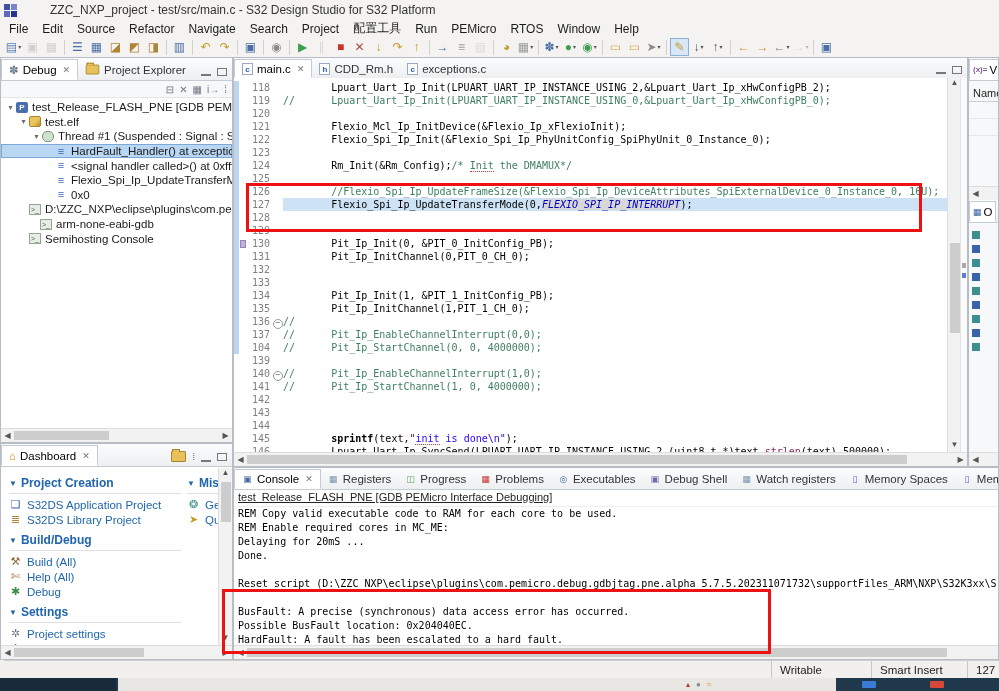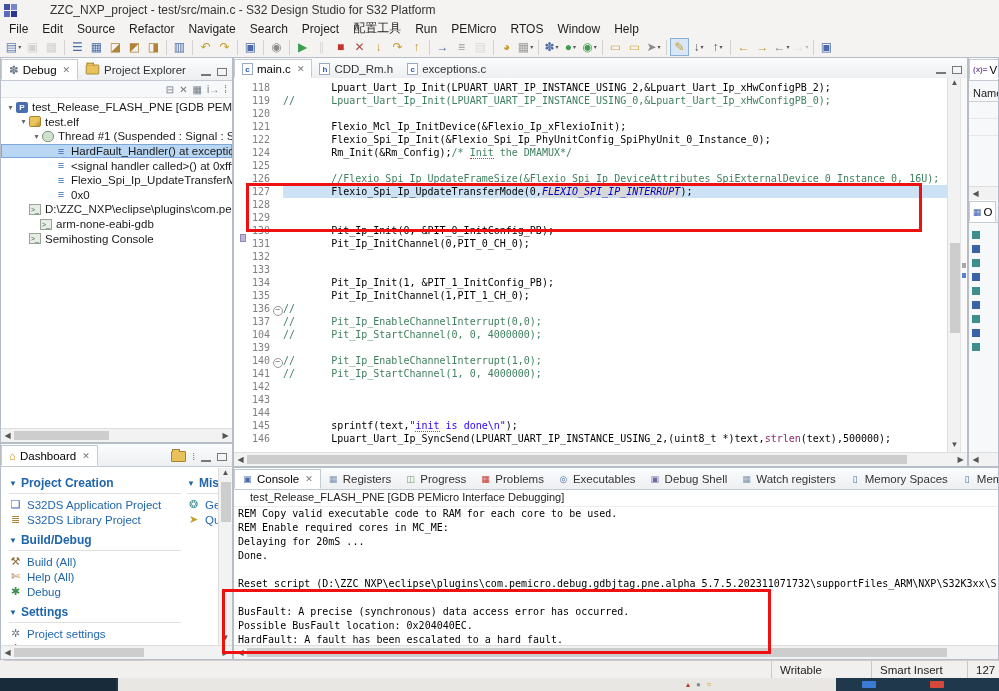--- a/index.html
+++ b/index.html
@@ -46,43 +46,43 @@
   
   .hscroll{position:absolute;height:14px;background:#f2f2f2;border-top:1px solid #ddd;display:flex;align-items:center;box-sizing:border-box;}
   .harrow{width:13px;flex:none;text-align:center;font-size:8px;color:#555;}
   .hthumb{height:9px;background:#cdcdcd;}
   .vscroll{position:absolute;width:14px;background:#f2f2f2;border-left:1px solid #ddd;box-sizing:border-box;}
   .varrow{height:12px;text-align:center;font-size:8px;color:#555;}
   .vthumb{position:absolute;left:2px;width:10px;background:#cdcdcd;}
   
   .etab .fico{width:11px;height:12px;background:#fff;border:1px solid #9aaac2;color:#2a5db0;font-size:8px;text-align:center;line-height:11px;font-weight:bold;box-sizing:border-box;}
   .code{position:absolute;left:0;top:20px;right:20px;bottom:14px;overflow:hidden;font-family:"DejaVu Sans Mono",monospace;font-size:10px;background:#fff;}
-  .crow{display:flex;height:13px;line-height:13px;white-space:pre;align-items:center;}
+  .crow{display:flex;height:13px;line-height:13px;white-space:pre;}
   .rstrip{width:5px;flex:none;}
   .crow.rng .rstrip{background:#bcd6ee;}
   .cmark{width:7px;flex:none;position:relative;}
   .crow.marker .cmark:after{content:"";position:absolute;left:1px;top:3px;width:4px;height:6px;background:#c0b4da;border:1px solid #9486b4;}
   .cnum{width:24px;flex:none;text-align:right;color:#7f7f7f;padding-right:3px;}
   .cfold{width:10px;flex:none;text-align:center;}
   .cfold b{display:inline-block;width:8px;height:8px;border:1px solid #999;border-radius:50%;line-height:6px;font-size:8px;color:#666;background:#fff;font-weight:normal;}
   .ctext{flex:1;color:#000;}
   .crow.cur .ctext{background:#cde2f4;}
   .cm{color:#3f7f5f;}
   .cmu{color:#3f7f5f;border-bottom:1px dotted #d33;}
   .str{color:#2a00ff;}
   .stru{color:#2a00ff;border-bottom:1px dotted #d33;}
   .mac{color:#0000c0;font-style:italic;background:#d8d8d8;}
-  .b{font-weight:normal;margin-top:40px;}
+  .b{font-weight:bold;margin-top:40px;}
   .fn{color:#8a2a6a;}
   .annot{position:absolute;right:0;top:20px;bottom:14px;width:6px;background:#fafafa;border-left:1px solid #e2e2e2;}
   .amark{position:absolute;left:1px;width:4px;height:5px;}
   
   .ctabs{height:21px;background:linear-gradient(#fbfcfd,#edeff1);display:flex;align-items:flex-end;border-bottom:1px solid #c5cbd3;font-size:11.5px;}
   .cico{width:11px;height:11px;font-size:9px;line-height:11px;text-align:center;flex:none;}
-  .ctitle{height:15px;font-size:11px;color:#222;padding:1px 0 0 16px;border-bottom:1px solid #eee;white-space:nowrap;}
+  .ctitle{height:15px;font-size:11px;color:#222;padding:1px 0 0 4px;border-bottom:1px solid #eee;white-space:nowrap;text-decoration:underline;}
   .clog{position:absolute;left:4px;top:39px;right:2px;bottom:14px;font-family:"DejaVu Sans Mono",monospace;font-size:10px;line-height:14px;white-space:pre;color:#000;overflow:hidden;}
   
   .dash-col{position:absolute;top:26px;font-size:11.5px;}
   .dsec-title{color:#2166ac;font-weight:bold;font-size:12px;display:flex;align-items:center;gap:4px;margin:6px 0 3px 0;white-space:nowrap;}
   .dsec-title .arr{font-size:8px;color:#2166ac;}
   .dsec-rule{height:1px;background:#e0e0e0;margin:1px 0 3px 0;}
   .ditem{display:flex;align-items:center;gap:5px;height:15px;color:#2166ac;white-space:nowrap;}
   .dico{width:13px;flex:none;text-align:center;font-size:11px;}
   .fold-ico{width:13px;height:9px;background:#e8c15a;border:1px solid #a5852f;border-radius:1px;position:relative;flex:none;}
   .fold-ico:before{content:"";position:absolute;top:-3px;left:0;width:6px;height:2px;background:#e8c15a;border:1px solid #a5852f;border-bottom:none;}
@@ -470,20 +470,21 @@
             <span class="mini min"></span>
             <span class="mini"></span>
           </span>
         </div>
       <div class="code" id="code" style="padding-top: 3px;">
           <div class="crow rng"><span class="rstrip"></span><span class="cmark"></span><span class="cnum">118</span><span class="cfold"></span><span class="ctext"><span>        Lpuart_Uart_Ip_Init(LPUART_UART_IP_INSTANCE_USING_2,&amp;Lpuart_Uart_Ip_xHwConfigPB_2);</span></span></div>
           <div class="crow rng"><span class="rstrip"></span><span class="cmark"></span><span class="cnum">119</span><span class="cfold"></span><span class="ctext"><span class="cm">//      Lpuart_Uart_Ip_Init(LPUART_UART_IP_INSTANCE_USING_0,&amp;Lpuart_Uart_Ip_xHwConfigPB_0);</span></span></div>
           <div class="crow rng"><span class="rstrip"></span><span class="cmark"></span><span class="cnum">120</span><span class="cfold"></span><span class="ctext"></span></div>
           <div class="crow rng"><span class="rstrip"></span><span class="cmark"></span><span class="cnum">121</span><span class="cfold"></span><span class="ctext"><span>        Flexio_Mcl_Ip_InitDevice(&amp;Flexio_Ip_xFlexioInit);</span></span></div>
           <div class="crow rng"><span class="rstrip"></span><span class="cmark"></span><span class="cnum">122</span><span class="cfold"></span><span class="ctext"><span>        Flexio_Spi_Ip_Init(&amp;Flexio_Spi_Ip_PhyUnitConfig_SpiPhyUnit_0_Instance_0);</span></span></div>
+          <div class="crow rng"><span class="rstrip"></span><span class="cmark"></span><span class="cnum">123</span><span class="cfold"></span><span class="ctext"></span></div>
           <div class="crow rng"><span class="rstrip"></span><span class="cmark"></span><span class="cnum">124</span><span class="cfold"></span><span class="ctext"><span>        Rm_Init(&amp;Rm_Config);</span><span class="cm">/* </span><span class="cmu">Init</span><span class="cm"> the DMAMUX*/</span></span></div>
           <div class="crow rng"><span class="rstrip"></span><span class="cmark"></span><span class="cnum">125</span><span class="cfold"></span><span class="ctext"></span></div>
           <div class="crow rng"><span class="rstrip"></span><span class="cmark"></span><span class="cnum">126</span><span class="cfold"></span><span class="ctext"><span>        </span><span class="cm">//Flexio_Spi_Ip_UpdateFrameSize(&amp;Flexio_Spi_Ip_DeviceAttributes_SpiExternalDevice_0_Instance_0, 16U);</span></span></div>
           <div class="crow cur rng"><span class="rstrip"></span><span class="cmark"></span><span class="cnum">127</span><span class="cfold"></span><span class="ctext"><span>        Flexio_Spi_Ip_UpdateTransferMode(0,</span><span class="mac">FLEXIO_SPI_IP_INTERRUPT</span><span>);</span></span></div>
           <div class="crow rng"><span class="rstrip"></span><span class="cmark"></span><span class="cnum">128</span><span class="cfold"></span><span class="ctext"></span></div>
           <div class="crow rng"><span class="rstrip"></span><span class="cmark"></span><span class="cnum">129</span><span class="cfold"></span><span class="ctext"></span></div>
           <div class="crow rng marker"><span class="rstrip"></span><span class="cmark"></span><span class="cnum">130</span><span class="cfold"></span><span class="ctext"><span>        Pit_Ip_Init(0, &amp;PIT_0_InitConfig_PB);</span></span></div>
           <div class="crow rng"><span class="rstrip"></span><span class="cmark"></span><span class="cnum">131</span><span class="cfold"></span><span class="ctext"><span>        Pit_Ip_InitChannel(0,PIT_0_CH_0);</span></span></div>
           <div class="crow rng"><span class="rstrip"></span><span class="cmark"></span><span class="cnum">132</span><span class="cfold"></span><span class="ctext"></span></div>
           <div class="crow rng"><span class="rstrip"></span><span class="cmark"></span><span class="cnum">133</span><span class="cfold"></span><span class="ctext"></span></div>

